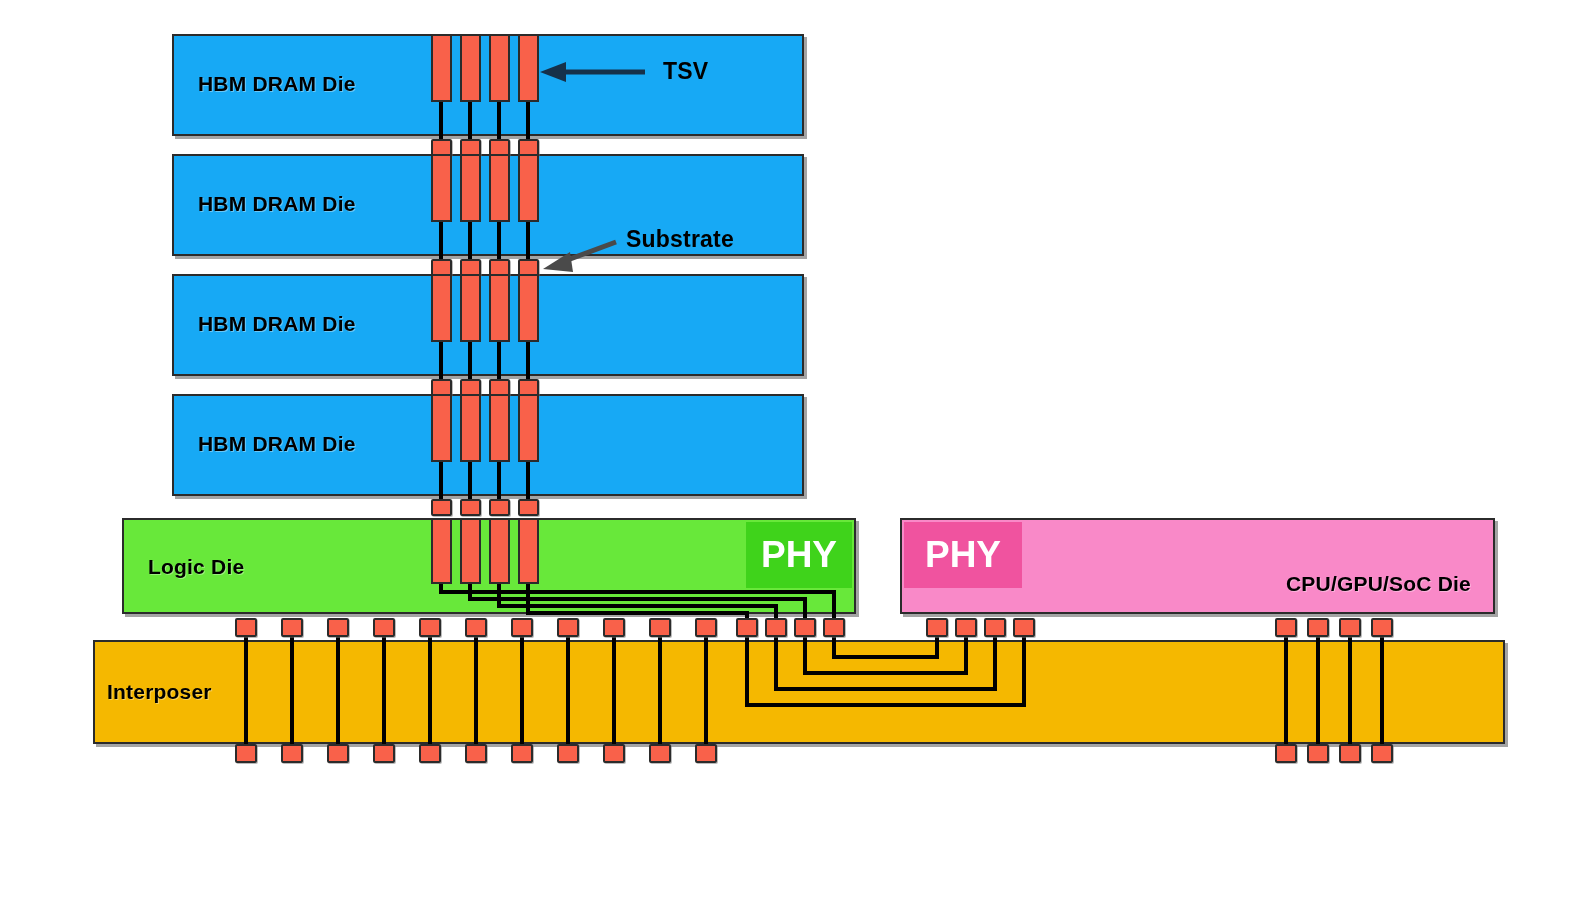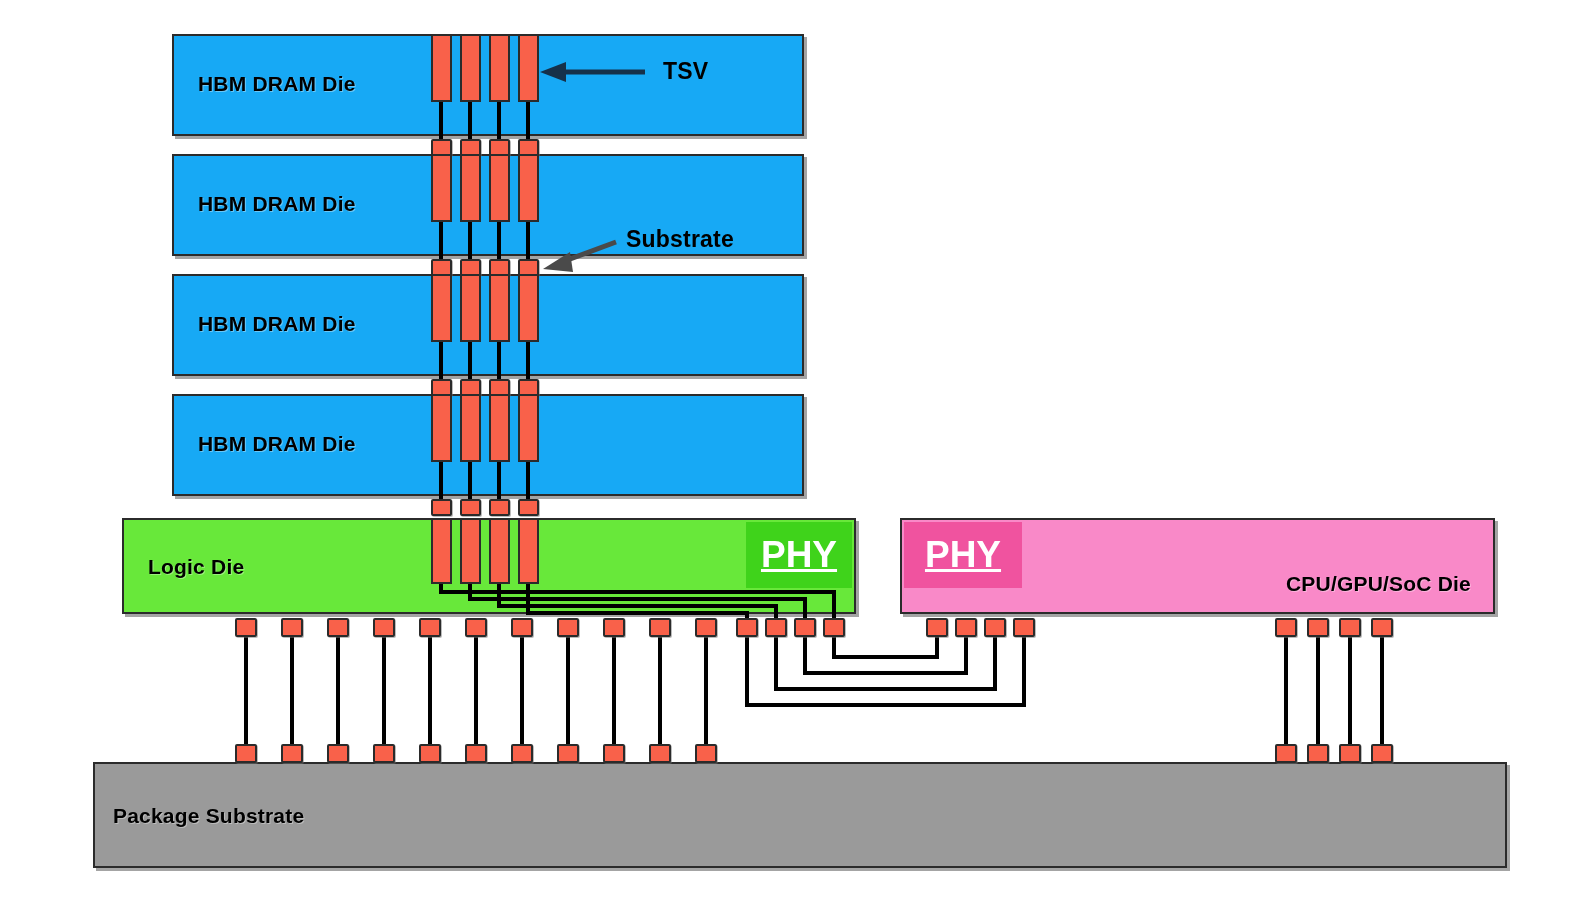--- a/index.html
+++ b/index.html
@@ -15,21 +15,21 @@
   .hbm{background:#17a9f5;}
   .hbm .lbl{font-size:21px;}
 
   .logic{background:#68e83a;}
   .soc{background:#f989c8;}
   .interposer{background:#f5b800;}
   .substrate{background:#9a9a9a;}
 
   .phy{position:absolute;box-sizing:border-box;display:flex;align-items:center;
        justify-content:center;color:#fff;font-weight:bold;font-size:37px;
-       letter-spacing:0px;text-decoration:underline;}
+       letter-spacing:0px;}
   .phy-green{background:#3fd31b;}
   .phy-pink{background:#f0539f;}
 
   
   .tsv{position:absolute;background:#f9614a;border:2px solid #2b2b2b;box-sizing:border-box;}
   .ubump{position:absolute;background:#f9614a;border:2px solid #2b2b2b;box-sizing:border-box;
          border-radius:2px;box-shadow:1px 1px 0 rgba(120,120,120,.5);}
   .wire{position:absolute;background:#000;}
 
   svg.overlay{position:absolute;left:0;top:0;width:1594px;height:916px;pointer-events:none;}
@@ -62,24 +62,24 @@
     </div>
   </div>
 
   <div class="block soc" style="left:900px;top:518px;width:595px;height:96px;">
     <span class="lbl sh" style="right:22px;top:52px;font-size:21px;">CPU/GPU/SoC Die</span>
     <div class="phy phy-pink" style="left:2px;top:2px;width:118px;height:66px;">
       <span>PHY</span>
     </div>
   </div>
 
-
-  <div class="block substrate" style="left:93px;top:762px;width:1414px;height:106px;">
-    <span class="lbl sh" style="left:18px;top:40px;font-size:21px;">Package Substrate</span>
-  </div>
+  <div class="block interposer" style="left:93px;top:640px;width:1412px;height:104px;">
+    <span class="lbl sh" style="left:12px;top:38px;font-size:21px;">Interposer</span>
+  </div>
+
 
   <div class="wire" style="left:439px;top:100px;width:4px;height:48px;"></div>
   <div class="wire" style="left:468px;top:100px;width:4px;height:48px;"></div>
   <div class="wire" style="left:497px;top:100px;width:4px;height:48px;"></div>
   <div class="wire" style="left:526px;top:100px;width:4px;height:48px;"></div>
   <div class="tsv" style="left:431px;top:34px;width:21px;height:68px;"></div>
   <div class="tsv" style="left:460px;top:34px;width:21px;height:68px;"></div>
   <div class="tsv" style="left:489px;top:34px;width:21px;height:68px;"></div>
   <div class="tsv" style="left:518px;top:34px;width:21px;height:68px;"></div>
 

